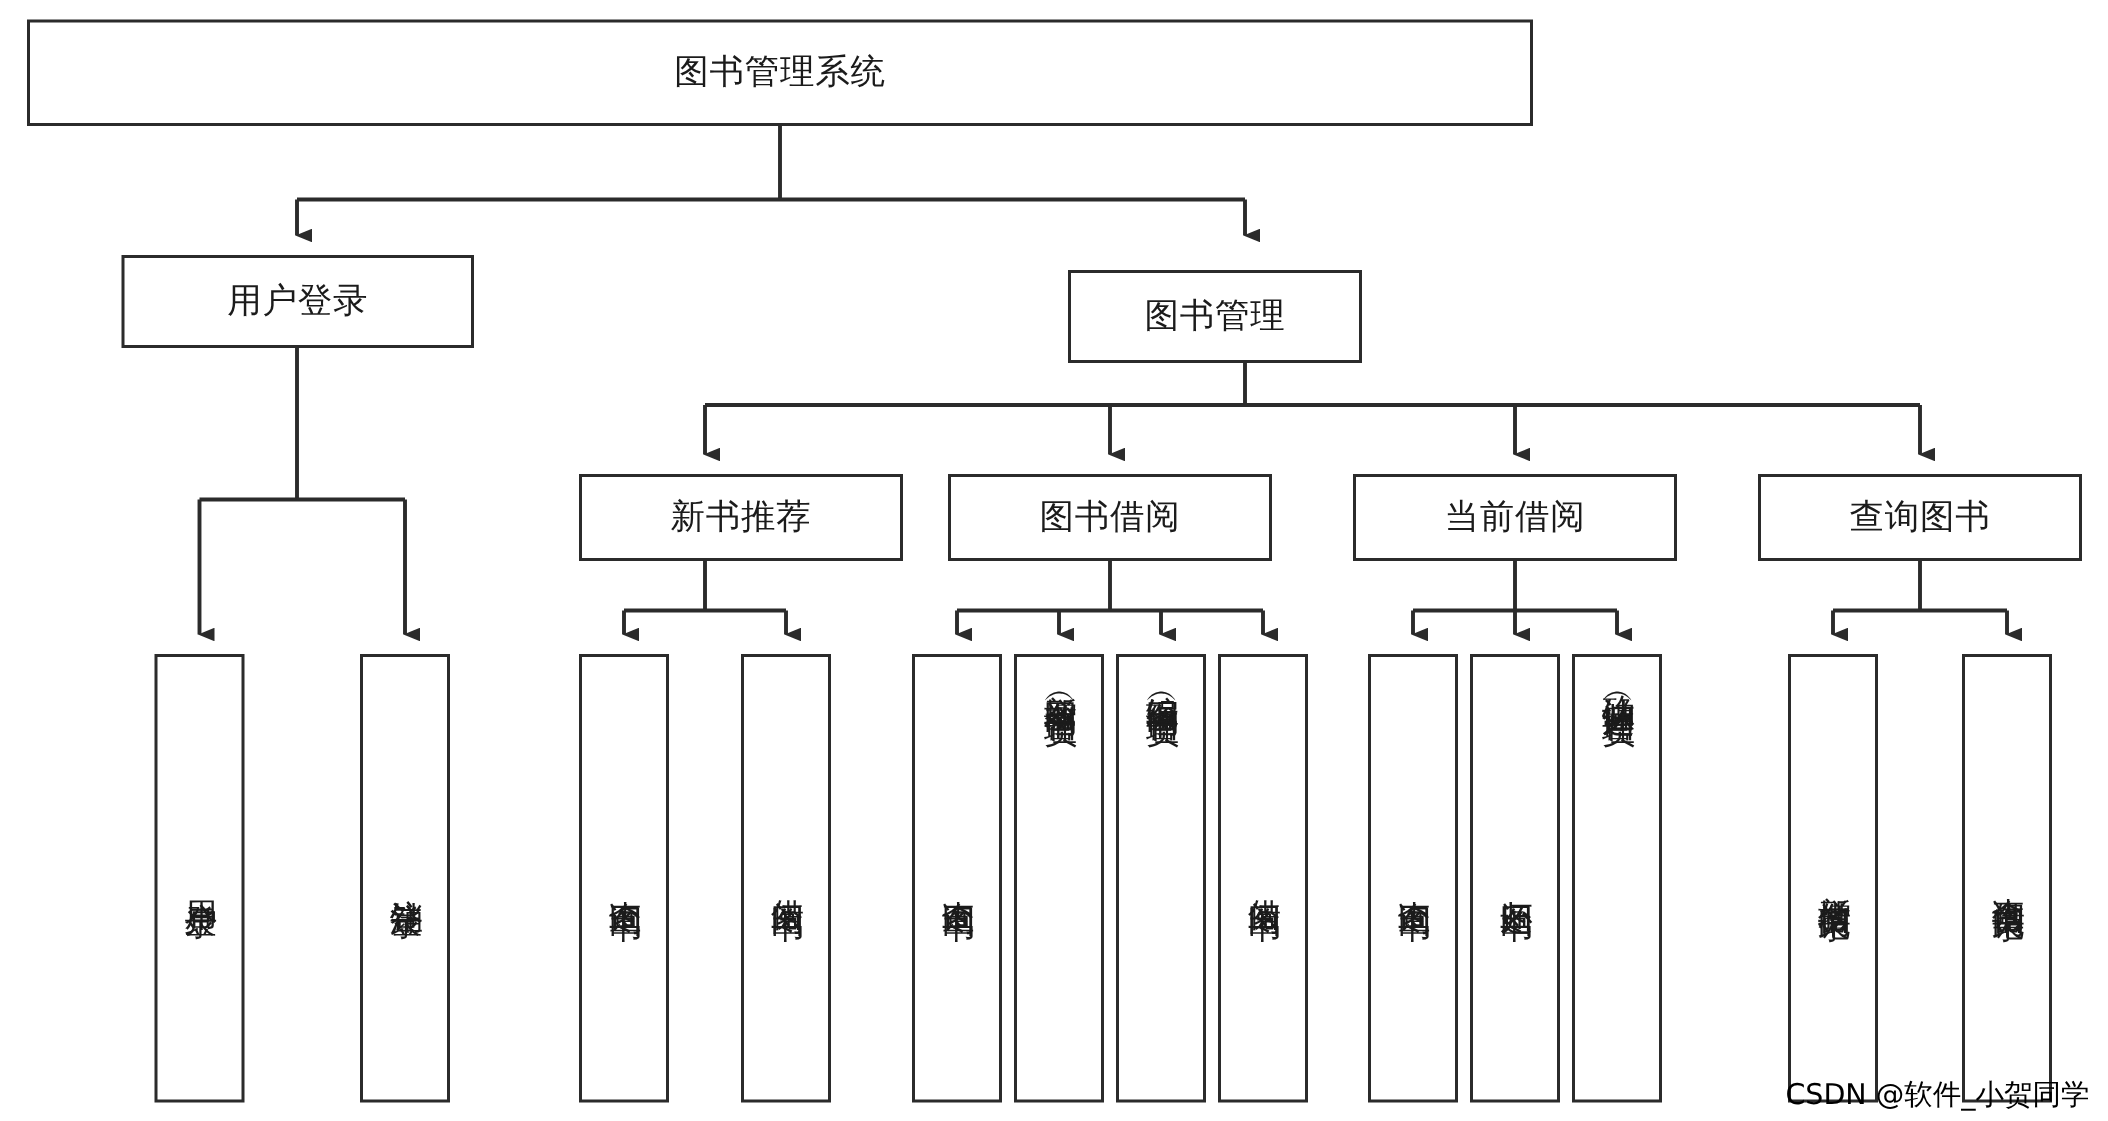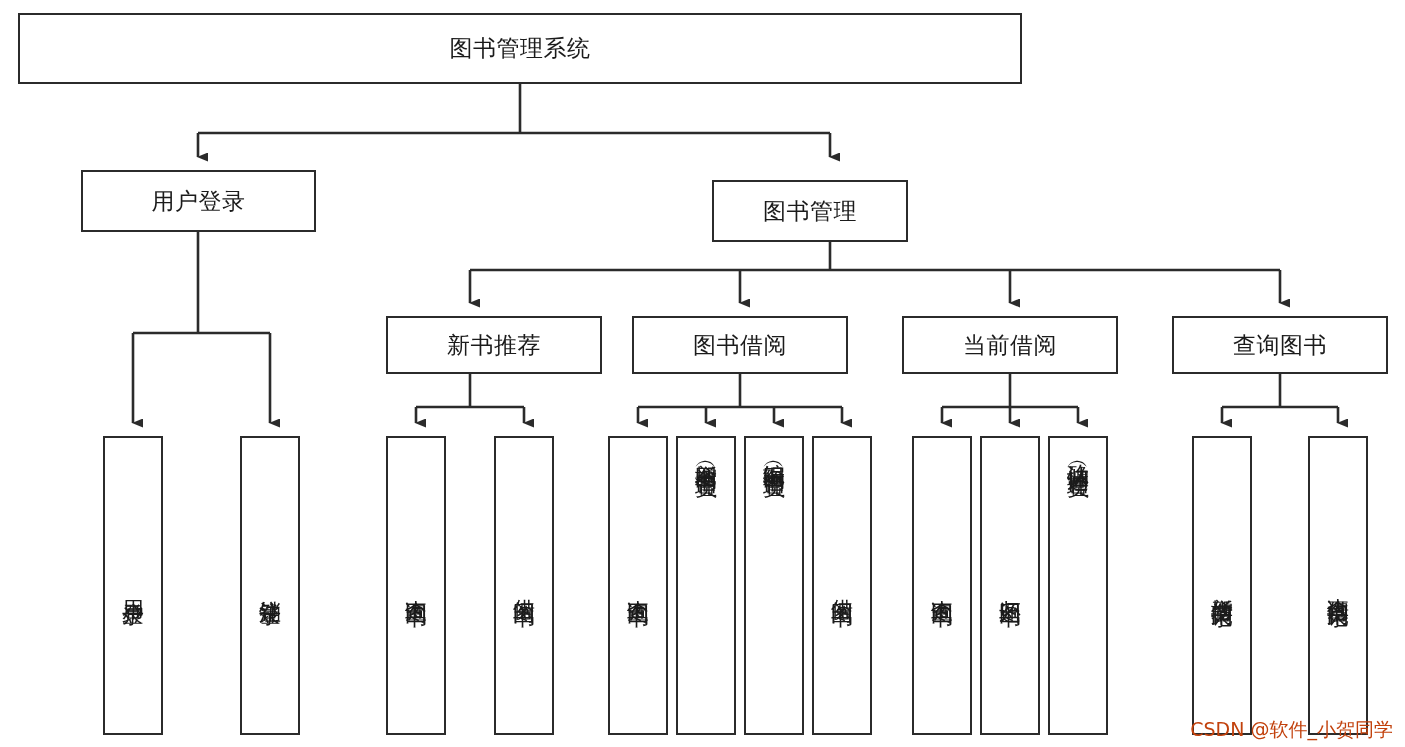--- a/index.html
+++ b/index.html
@@ -49,21 +49,21 @@
     text-orientation: upright;
     font-size: 22px;
     letter-spacing: 2px;
     line-height: 1;
   }
   .watermark {
     position: absolute;
     right: 12px;
     bottom: 4px;
     font-size: 19px;
-    color: #c2410c;
+    color: #000000;
     white-space: nowrap;
     user-select: none;
     pointer-events: none;
   }
 </style>
 </head>
 <body>
 
 <div id="diagram-root">
 

